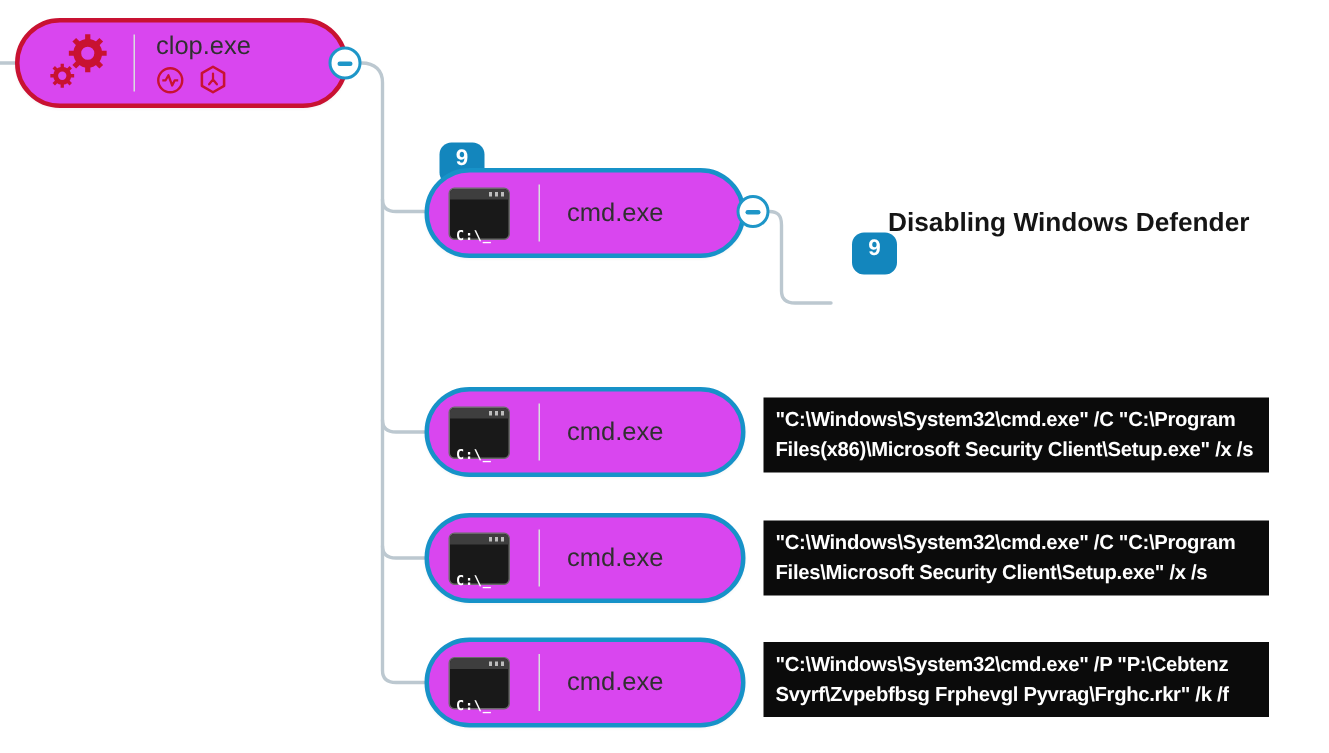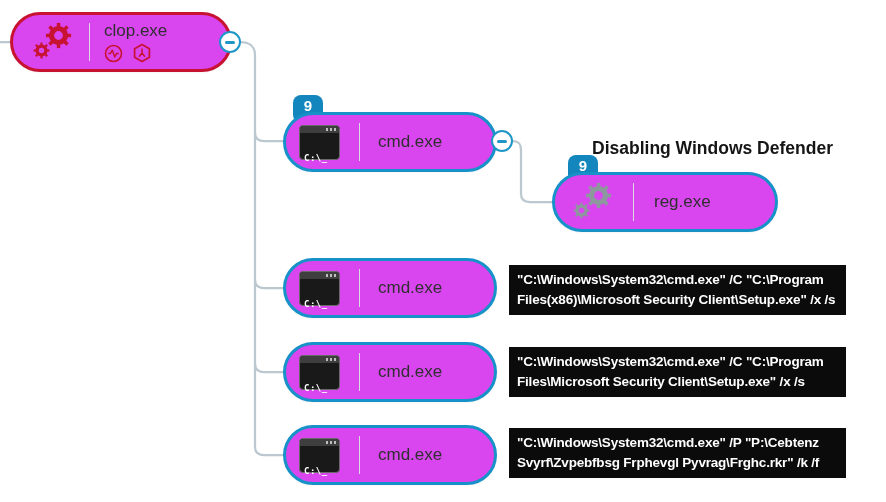--- a/index.html
+++ b/index.html
@@ -142,28 +142,20 @@
       <span class="term-dots"></span>
       <span class="term-text">C:\_</span>
     </div>
     <div class="divider" style="margin-left:19px"></div>
     <div class="proc-label" style="margin-left:18px">cmd.exe</div>
   </div>
   <div class="minus" style="left:491px;top:130px"></div>
 
   <div class="annotation" style="left:592px;top:138px">Disabling Windows Defender</div>
   <div class="badge" style="left:568px;top:155px">9</div>
-  <div class="node" style="left:552px;top:172px;width:226px">
-    <svg class="gears gray" width="46" height="44" viewBox="0 0 46 44" style="margin-left:14px">
-      <use href="#gear" x="16" y="2" width="27" height="27"></use>
-      <use href="#gear" x="4" y="22" width="17" height="17"></use>
-    </svg>
-    <div class="divider" style="margin-left:18px"></div>
-    <div class="proc-label" style="margin-left:20px">reg.exe</div>
-  </div>
 
   <div class="node" style="left:283px;top:258px;width:214px">
     <div class="term-icon">
       <span class="term-dots"></span>
       <span class="term-text">C:\_</span>
     </div>
     <div class="divider" style="margin-left:19px"></div>
     <div class="proc-label" style="margin-left:18px">cmd.exe</div>
   </div>
   <div class="cmdbox" style="top:265px">"C:\Windows\System32\cmd.exe" /C "C:\Program Files(x86)\Microsoft Security Client\Setup.exe" /x /s</div>

